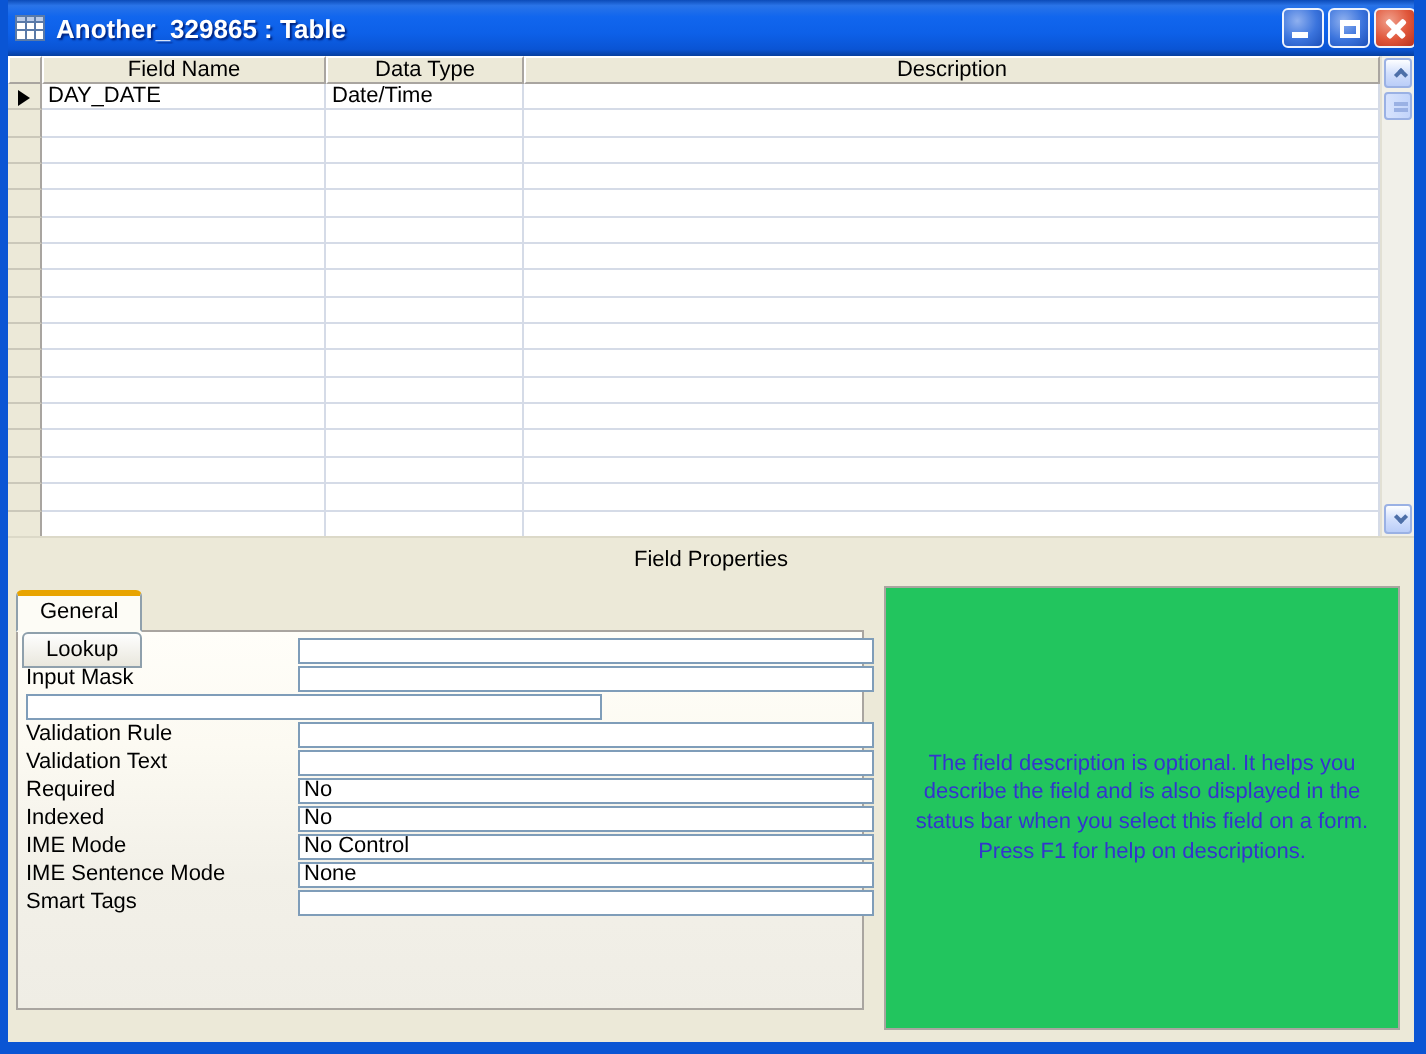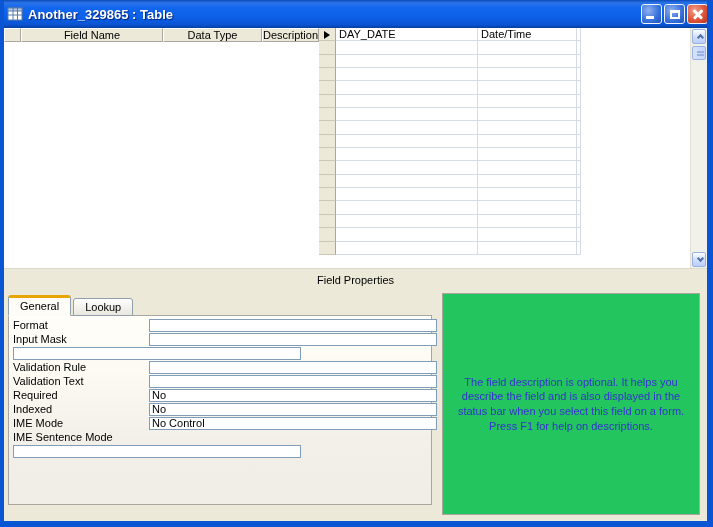--- a/index.html
+++ b/index.html
@@ -38,21 +38,21 @@
   .glyph-max { position:absolute; left:5px; top:5px; width:10px; height:9px; border:2px solid #fff; border-top-width:3px; }
   .glyph-x1,.glyph-x2 { position:absolute; left:4px; top:8px; width:12px; height:2.5px; background:#fff; border-radius:1px; }
   .glyph-x1 { transform: rotate(45deg); }
   .glyph-x2 { transform: rotate(-45deg); }
 
   
   .grid-pane {
     position: absolute; top: 28px; left: 0; right: 0; height: 240px;
     background: #fff; display: flex; overflow: hidden;
   }
-  .grid { flex: 1; display: flex; flex-direction: row; overflow: hidden; }
+  .grid { flex: 1; display: flex; flex-direction: column; overflow: hidden; }
   .grid-header { display: flex; height: 14px; flex: 0 0 auto; }
   .hcell {
     background: #ece9d8; font-size: 11px; line-height: 12px; text-align: center;
     border-top: 1px solid #fff; border-left: 1px solid #fff;
     border-right: 1px solid #a9a5a0; border-bottom: 1px solid #a9a5a0;
     overflow: hidden; white-space: nowrap;
   }
   .w-sel { width: 17px; flex: 0 0 auto; }
   .w-fn  { width: 142px; flex: 0 0 auto; }
   .w-dt  { width: 99px;  flex: 0 0 auto; }
@@ -91,21 +91,21 @@
 
   
   .splitter {
     position: absolute; top: 268px; left: 0; right: 0; height: 22px;
     background: #ece9d8; display: flex; align-items: center; justify-content: center;
     font-size: 11px; color: #000; border-top: 1px solid #dcd9c8;
   }
 
   
   .bottom-pane { position: absolute; top: 290px; left: 0; right: 0; bottom: 0; background: #ece9d8; }
-  .tabs { position: absolute; top: 5px; left: 4px; display: flex; align-items: flex-end; z-index: 2; }
+  .tabs { position: absolute; top: 5px; left: 4px; display: flex; align-items: flex-end; z-index: 2; flex-direction: column; }
   .tab {
     font-size: 11px; padding: 2px 11px 3px 11px; border: 1px solid #8fa0ac;
     border-radius: 3px 3px 0 0; cursor: pointer; white-space: nowrap;
   }
   .tab.active {
     background: #fdfcf6; border-bottom: 1px solid #fdfcf6;
     border-top: 3px solid #e8a400; position: relative; z-index: 3; height: 21px;
   }
   .tab.inactive {
     background: linear-gradient(180deg,#fefefe 0%,#e9e7dd 100%);
@@ -323,22 +323,24 @@
           <div class="prop-row">
             <div class="prop-label">Indexed</div>
             <div class="prop-value">No</div>
           </div>
           <div class="prop-row">
             <div class="prop-label">IME Mode</div>
             <div class="prop-value">No Control</div>
           </div>
           <div class="prop-row">
             <div class="prop-label">IME Sentence Mode</div>
-          </div>
-          <div class="prop-row">
+            <div class="prop-value">None</div>
+          </div>
+          <div class="prop-row">
+            <div class="prop-label">Smart Tags</div>
             <div class="prop-value"></div>
           </div>
         </div>
     </div>
     <div class="help-panel">
       <span>The field description is optional.  It helps you describe the field and is also displayed in the status bar when you select this field on a form.  Press F1 for help on descriptions.</span>
     </div>
   </div>
 
 </div>

